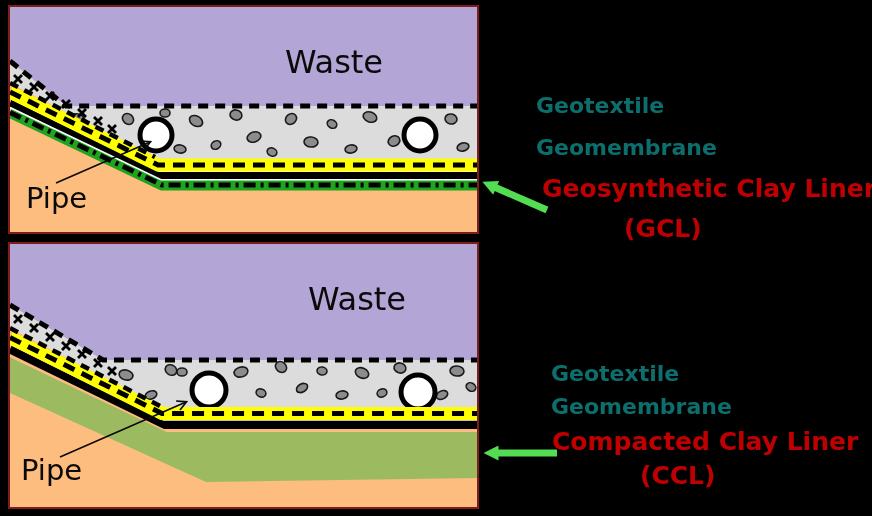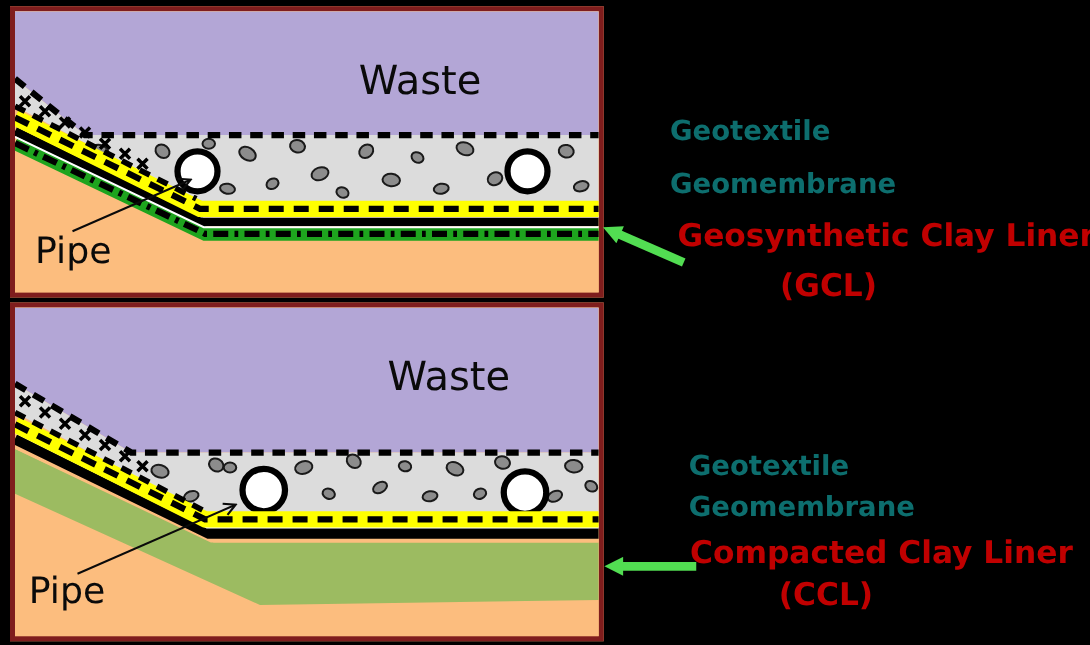--- a/index.html
+++ b/index.html
@@ -1,21 +1,21 @@
 <!DOCTYPE html>
 <html style="--waste-purple: #b3a6d6; --subgrade-orange: #fcbd7e; --gravel-gray: #dcdcdc; --stone-gray: #8c8c8c; --liner-yellow: #ffff00; --gcl-green: #1ea41e; --ccl-green: #9cbb61; --label-teal: #0d6e6e; --label-red: #c00000; --arrow-green: #52dd52;"><head>
 <meta charset="utf-8">
 <style>
   html,body{margin:0;padding:0;background:#000;}
   body{
     position:relative;width:872px;height:516px;overflow:hidden;
     font-family:"DejaVu Sans","Liberation Sans",sans-serif;
   }
   .panel{
-    position:absolute;border:4px solid #7f1d1d;background:var(--subgrade-orange,#fcbd7e);text-decoration:underline;
+    position:absolute;border:2px solid #7f1d1d;background:var(--subgrade-orange,#fcbd7e);text-decoration:underline;
   }
   #panel-gcl{left:8px;top:5px;width:467px;height:225px;}
   #panel-ccl{left:8px;top:242px;width:467px;height:263px;}
   .panel svg{display:block;}
   .legend-line{
     position:absolute;white-space:nowrap;font-weight:bold;line-height:1;
   }
   .teal{color:var(--label-teal,#0d6e6e);font-size:22px;}
   .red{color:var(--label-red,#c00000);font-size:25px;}
   #arrow-overlay{position:absolute;left:0;top:0;pointer-events:none;}
@@ -150,21 +150,21 @@
 </div>
 
 <div class="legend-line teal" style="left:536px;top:95px">Geotextile</div>
 <div class="legend-line teal" style="left:536px;top:137px">Geomembrane</div>
 <div class="legend-line red" style="left:542px;top:176px">Geosynthetic Clay Liner</div>
 <div class="legend-line red" style="left:624px;top:216px">(GCL)</div>
 
 <div class="legend-line teal" style="left:551px;top:363px">Geotextile</div>
 <div class="legend-line teal" style="left:551px;top:396px">Geomembrane</div>
 <div class="legend-line red" style="left:552px;top:429px">Compacted Clay Liner</div>
-<div class="legend-line red" style="left:623px;top:463px">(CCL)</div>
+<div class="legend-line red" style="left:640px;top:463px">(CCL)</div>
 
 <svg id="arrow-overlay" width="872" height="516" viewBox="0 0 872 516">
   <defs>
     <marker id="ghead" viewBox="0 0 10 10" refX="3" refY="5" markerWidth="17" markerHeight="15" markerUnits="userSpaceOnUse" orient="auto">
       <path d="M0,0 L10,5 L0,10 Z" style="fill:var(--arrow-green,#52dd52)"></path>
     </marker>
   </defs>
   <line x1="547" y1="210" x2="492" y2="186" style="stroke:var(--arrow-green,#52dd52)" stroke-width="7" marker-end="url(#ghead)"></line>
   <line x1="557" y1="453" x2="494" y2="453" style="stroke:var(--arrow-green,#52dd52)" stroke-width="7" marker-end="url(#ghead)"></line>
 </svg>

